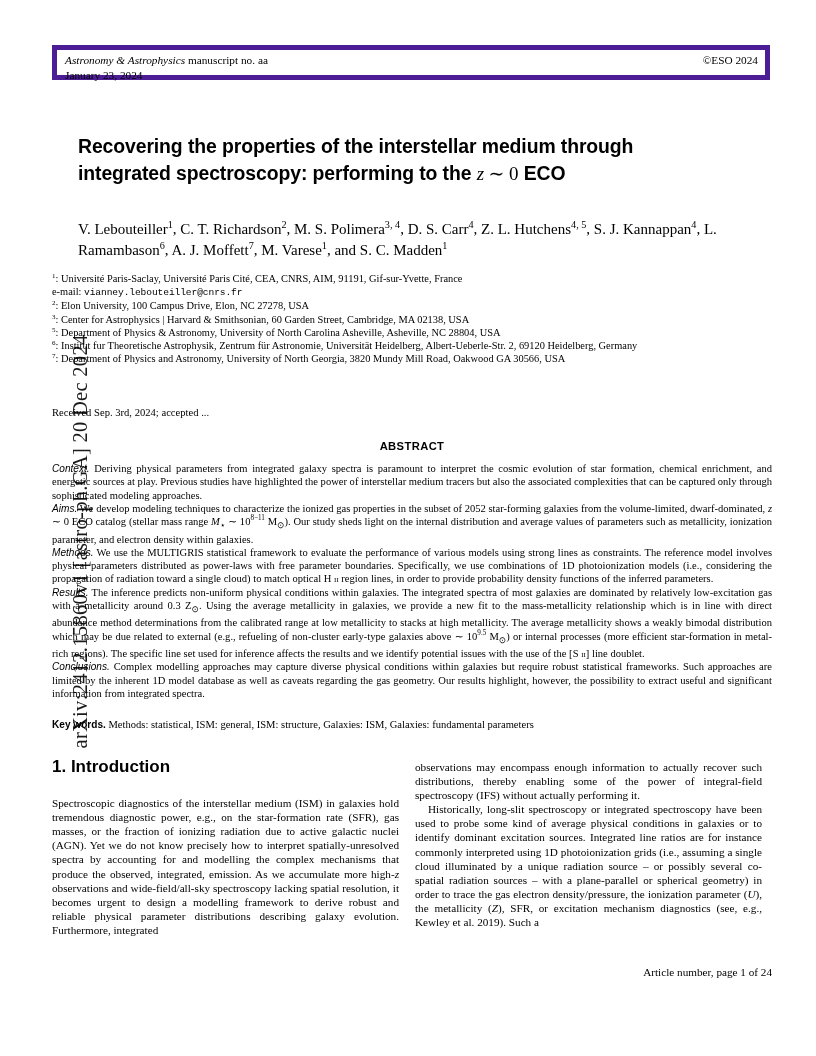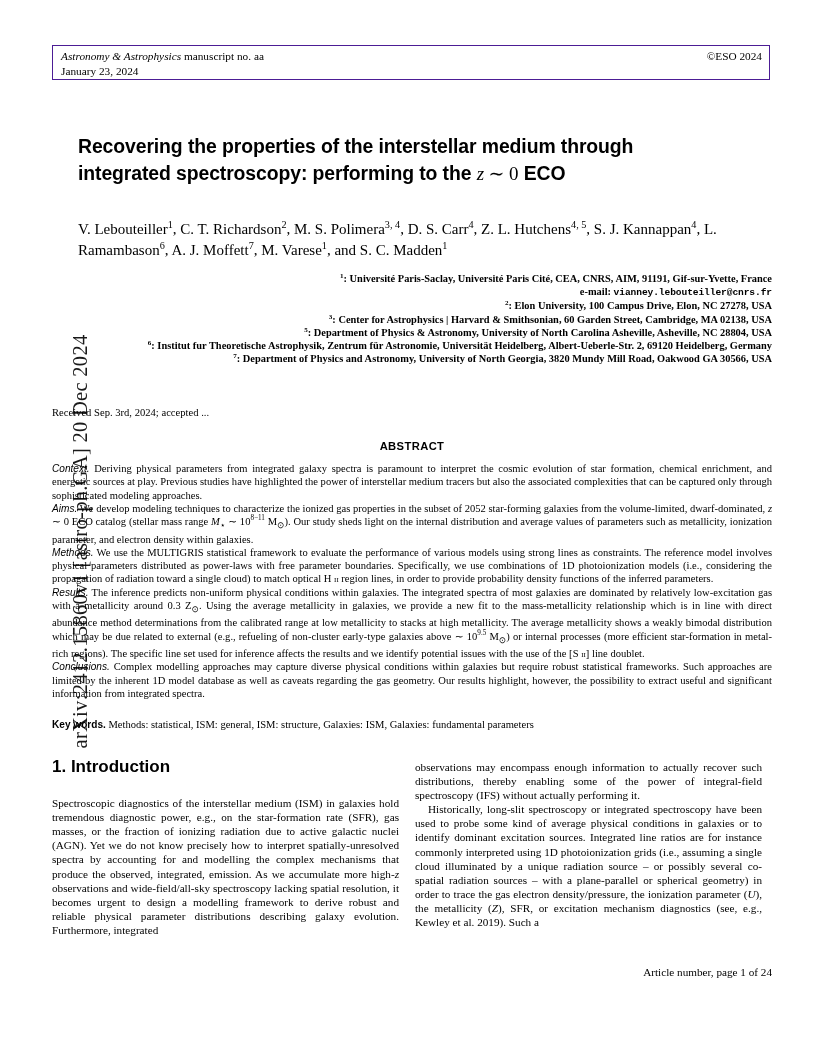--- a/index.html
+++ b/index.html
@@ -39,21 +39,21 @@
     color: #1a1a1a;
   }
 
   
   .header-box {
     position: absolute;
     left: 52px;
     top: 45px;
     width: 718px;
     height: 35px;
-    border: 1px solid #4c1d95;
+    border: 5px solid #4c1d95;
     box-sizing: border-box;
     padding: 3px 7px 0 8px;
   }
   .header-line1 {
     font-size: 11.3px;
     line-height: 15px;
     white-space: nowrap;
   }
   .header-line1 .journal {
     font-style: italic;
@@ -112,22 +112,21 @@
   }
 
   
   .affiliations {
     position: absolute;
     left: 52px;
     top: 272px;
     width: 720px;
     font-size: 10.4px;
     line-height: 13.2px;
-    text-align: right;
-    font-weight: bold;
+    text-align: left;
   }
   .affil-line {
     margin: 0;
     padding: 0;
   }
   .affil-line .mono {
     font-family: "Liberation Mono", monospace;
     font-size: 9.6px;
     letter-spacing: -0.1px;
   }

